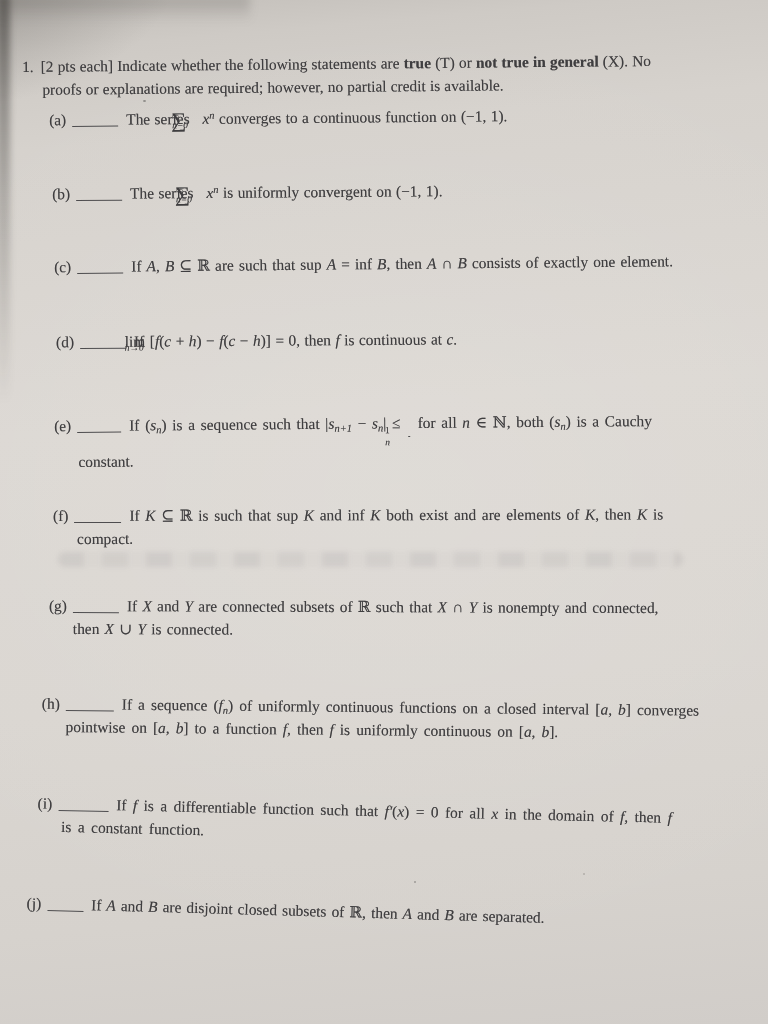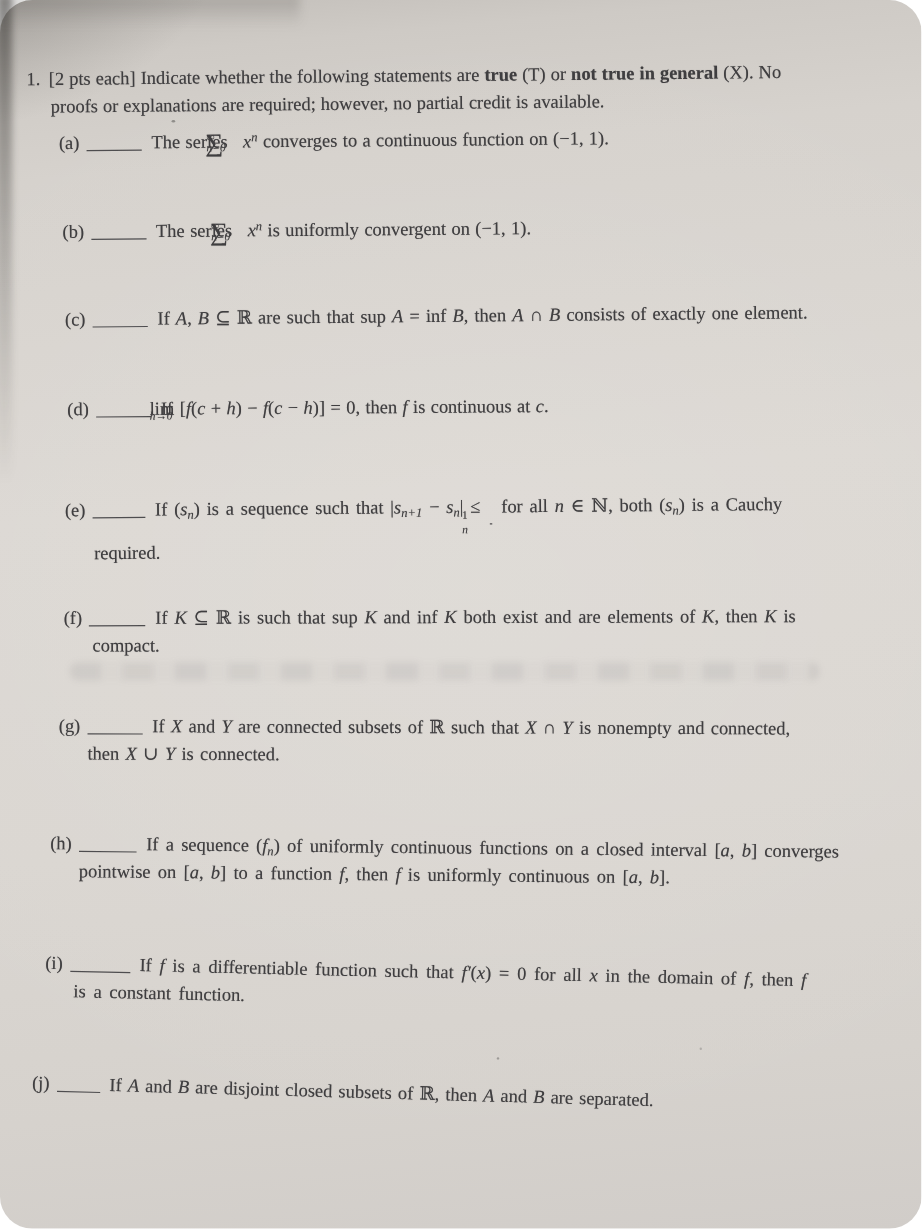--- a/index.html
+++ b/index.html
@@ -8,21 +8,20 @@
     font-family:"Liberation Serif","DejaVu Serif",serif;
   }
   .page{
     position:absolute;inset:0;
     background:
       radial-gradient(ellipse 900px 700px at 52% 48%, rgba(255,255,255,0.10), rgba(255,255,255,0) 70%),
       radial-gradient(ellipse 340px 220px at -60px -50px, rgba(70,67,63,0.42), rgba(70,67,63,0) 72%),
       linear-gradient(175deg,#c2beb9 0%,#cecac5 5%,#d6d2cd 14%,#dcd8d3 40%,#dad6d1 66%,#d6d2cd 86%,#d1cdc9 100%);
     color:#3f3e40;
     text-shadow:0 0 0.6px rgba(64,62,60,0.55);
-    border-radius:27px;
   }
   .shade-left{
     position:absolute;left:-3px;top:-5px;width:13px;height:430px;
     background:linear-gradient(to bottom,rgba(50,48,45,0.55),rgba(50,48,45,0.26) 45%,rgba(50,48,45,0) 95%);
     filter:blur(3px);
   }
   .corner-top{
     position:absolute;left:0;top:-4px;width:250px;height:26px;
     background:linear-gradient(to bottom,rgba(88,85,81,0.28),rgba(88,85,81,0));
     filter:blur(4px);
@@ -102,20 +101,20 @@
             <span class="limits">
               <span>∞</span>
               <span class="it">n=0</span>
             </span>
           </span><span class="rm"> </span><span class="it">x</span><sup class="it">n</sup><span class="rm"> is uniformly convergent on (−1, 1).</span></span></div>
       <div class="q" style="top: 255px; left: 78px; text-indent: -24px; transform: rotate(-0.55deg); word-spacing: 1.2px;"><span class="qlabel">(c)</span><span class="blank" style="width: 46px;"></span><span class="qtext"><span class="rm">If </span><span class="it">A</span><span class="rm">, </span><span class="it">B</span><span class="rm"> ⊆ ℝ are such that sup </span><span class="it">A</span><span class="rm"> = inf </span><span class="it">B</span><span class="rm">, then </span><span class="it">A</span><span class="rm"> ∩ </span><span class="it">B</span><span class="rm"> consists of exactly one element.</span></span></div>
       <div class="q" style="top: 330px; left: 80px; text-indent: -24px; transform: rotate(-0.4deg); word-spacing: 0.6px;"><span class="qlabel">(d)</span><span class="blank" style="width: 46px;"></span><span class="qtext"><span class="rm">If </span><span class="mlim"><span>lim</span><span class="under">h→0</span></span><span class="rm">[</span><span class="it">f</span><span class="rm">(</span><span class="it">c</span><span class="rm"> + </span><span class="it">h</span><span class="rm">) − </span><span class="it">f</span><span class="rm">(</span><span class="it">c</span><span class="rm"> − </span><span class="it">h</span><span class="rm">)] = 0, then </span><span class="it">f</span><span class="rm"> is continuous at </span><span class="it">c</span><span class="rm">.</span></span></div>
       <div class="q" style="top: 414px; left: 78px; text-indent: -24px; transform: rotate(-0.5deg); word-spacing: 1.8px;"><span class="qlabel">(e)</span><span class="blank" style="width: 44px;"></span><span class="qtext"><span class="rm">If (</span><span class="it">s</span><sub class="it">n</sub><span class="rm">) is a sequence such that |</span><span class="it">s</span><sub class="it">n+1</sub><span class="rm"> − </span><span class="it">s</span><sub class="it">n</sub><span class="rm">| ≤ </span><span class="mfrac">
             <span class="fnum">1</span>
             <span class="fden">n</span>
-          </span><span class="rm"> for all </span><span class="it">n</span><span class="rm"> ∈ ℕ, both (</span><span class="it">s</span><sub class="it">n</sub><span class="rm">) is a Cauchy</span><br><span class="rm">required.</span></span></div>
+          </span><span class="rm"> for all </span><span class="it">n</span><span class="rm"> ∈ ℕ, both (</span><span class="it">s</span><sub class="it">n</sub><span class="rm">) is a Cauchy</span><br><span class="rm">constant.</span></span></div>
       <div class="q" style="top: 504px; left: 77px; text-indent: -24px; transform: rotate(-0.15deg); word-spacing: 1.8px;"><span class="qlabel">(f)</span><span class="blank" style="width: 47px;"></span><span class="qtext"><span class="rm">If </span><span class="it">K</span><span class="rm"> ⊆ ℝ is such that sup </span><span class="it">K</span><span class="rm"> and inf </span><span class="it">K</span><span class="rm"> both exist and are elements of </span><span class="it">K</span><span class="rm">, then </span><span class="it">K</span><span class="rm"> is</span><br><span class="rm">compact.</span></span></div>
       <div class="q" style="top: 594px; left: 73px; text-indent: -24px; transform: rotate(0.2deg); word-spacing: 1.4px;"><span class="qlabel">(g)</span><span class="blank" style="width: 46px;"></span><span class="qtext"><span class="rm">If </span><span class="it">X</span><span class="rm"> and </span><span class="it">Y</span><span class="rm"> are connected subsets of ℝ such that </span><span class="it">X</span><span class="rm"> ∩ </span><span class="it">Y</span><span class="rm"> is nonempty and connected,</span><br><span class="rm">then </span><span class="it">X</span><span class="rm"> ∪ </span><span class="it">Y</span><span class="rm"> is connected.</span></span></div>
       <div class="q" style="top: 692px; left: 66px; text-indent: -24px; transform: rotate(0.6deg); word-spacing: 2.2px;"><span class="qlabel">(h)</span><span class="blank" style="width: 48px;"></span><span class="qtext"><span class="rm">If a sequence (</span><span class="it">f</span><sub class="it">n</sub><span class="rm">) of uniformly continuous functions on a closed interval [</span><span class="it">a</span><span class="rm">, </span><span class="it">b</span><span class="rm">] converges</span><br><span class="rm">pointwise on [</span><span class="it">a</span><span class="rm">, </span><span class="it">b</span><span class="rm">] to a function </span><span class="it">f</span><span class="rm">, then </span><span class="it">f</span><span class="rm"> is uniformly continuous on [</span><span class="it">a</span><span class="rm">, </span><span class="it">b</span><span class="rm">].</span></span></div>
       <div class="q" style="top: 792px; left: 62px; text-indent: -24px; transform: rotate(1.3deg); word-spacing: 2.6px;"><span class="qlabel">(i)</span><span class="blank" style="width: 50px;"></span><span class="qtext"><span class="rm">If </span><span class="it">f</span><span class="rm"> is a differentiable function such that </span><span class="it">f′</span><span class="rm">(</span><span class="it">x</span><span class="rm">) = 0 for all </span><span class="it">x</span><span class="rm"> in the domain of </span><span class="it">f</span><span class="rm">, then </span><span class="it">f</span><br><span class="rm">is a constant function.</span></span></div>
       <div class="q" style="top: 892px; left: 51px; text-indent: -24px; transform: rotate(1.6deg); word-spacing: 1.2px;"><span class="qlabel">(j)</span><span class="blank" style="width: 36px;"></span><span class="qtext"><span class="rm">If </span><span class="it">A</span><span class="rm"> and </span><span class="it">B</span><span class="rm"> are disjoint closed subsets of ℝ, then </span><span class="it">A</span><span class="rm"> and </span><span class="it">B</span><span class="rm"> are separated.</span></span></div>
     </div>
 </div>
 
 </body></html>

